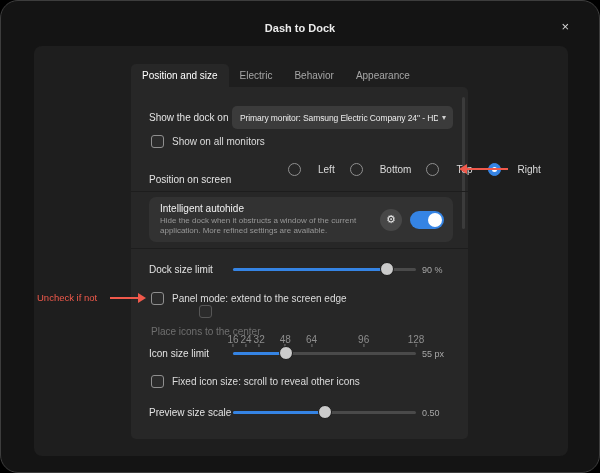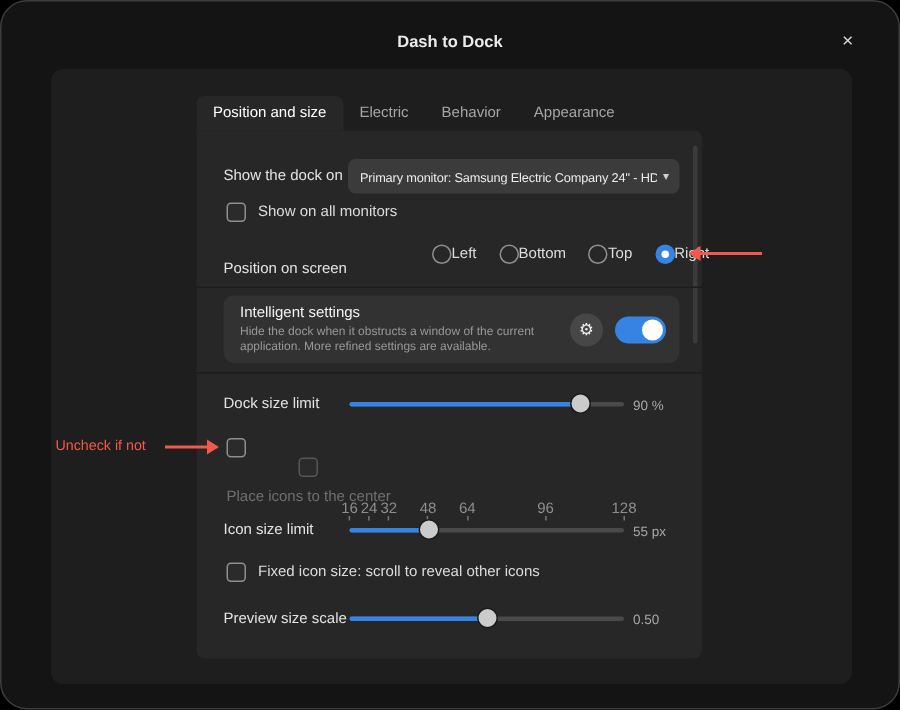--- a/index.html
+++ b/index.html
@@ -28,21 +28,21 @@
     white-space:nowrap; overflow:hidden; }
   .dd-caret { font-size:8px; color:#cfcfcf; margin-left:4px; }
   .check-row { position:absolute; display:flex; align-items:center; gap:8px; height:15px; }
   .checkbox { width:13px; height:13px; border:1px solid #8f8f8f; border-radius:3px;
     background:#2b2b2b; flex:0 0 13px; }
   .check-label { font-size:10px; color:#dcdcdc; white-space:nowrap; }
   .check-row.disabled .checkbox { border-color:#565656; }
   .check-row.disabled .check-label { color:#6f6f6f; }
   .radio-group { position:absolute; left:287px; top:161px; display:flex; gap:15px;
     align-items:center; height:15px; }
-  .radio-opt { display:flex; align-items:center; gap:0; }
+  .radio-opt { display:flex; align-items:center; gap:17px; }
   .radio { width:13px; height:13px; border-radius:50%; border:1px solid #8f8f8f;
     background:transparent; position:relative; }
   .radio-opt.selected .radio { background:#3584e4; border-color:#3584e4; }
   .radio-opt.selected .radio::after { content:""; position:absolute; left:3px; top:3px;
     width:5px; height:5px; border-radius:50%; background:#fff; }
   .radio-label { font-size:10px; color:#dcdcdc; }
   .card { position:absolute; left:148px; top:196px; width:304px; height:45px;
     background:#323232; border-radius:7px; display:flex; align-items:center;
     padding:0 9px 0 11px; gap:8px; }
   .card-text { flex:1; }
@@ -131,39 +131,40 @@
       <span class="radio-label">Top</span>
     </div>
     <div class="radio-opt selected">
       <span class="radio"></span>
       <span class="radio-label">Right</span>
     </div>
   </div>
 
   <div class="card">
     <div class="card-text">
-      <div class="card-title">Intelligent settings</div>
+      <div class="card-title">Intelligent autohide</div>
       <div class="card-desc">Hide the dock when it obstructs a window of the current application. More refined settings are available.</div>
     </div>
     <div class="gear-btn">⚙</div>
     <div class="toggle on">
       <div class="knob"></div>
     </div>
   </div>
 
   <div class="row-label" style="left:148px; top:263px;">Dock size limit</div>
   <div class="slider" style="left:232px; top:260px;">
     <div class="slider-track"></div>
     <div class="slider-fill" style="width: 84%;"></div>
     <div class="slider-handle" style="left: 84%;"></div>
   </div>
   <div class="value-label" style="left:421px; top:264px;">90 %</div>
 
   <div class="check-row" style="left:150px; top:290px;">
     <span class="checkbox"></span>
+    <span class="check-label">Panel mode: extend to the screen edge</span>
   </div>
 
   <div class="check-row disabled" style="left:150px; top:304px;flex-direction:column;">
     <span class="checkbox"></span>
     <span class="check-label">Place icons to the center</span>
   </div>
 
   <div class="row-label" style="left:148px; top:347px;">Icon size limit</div>
   <div class="marks">
       <div class="mark" style="left: 0%;">

